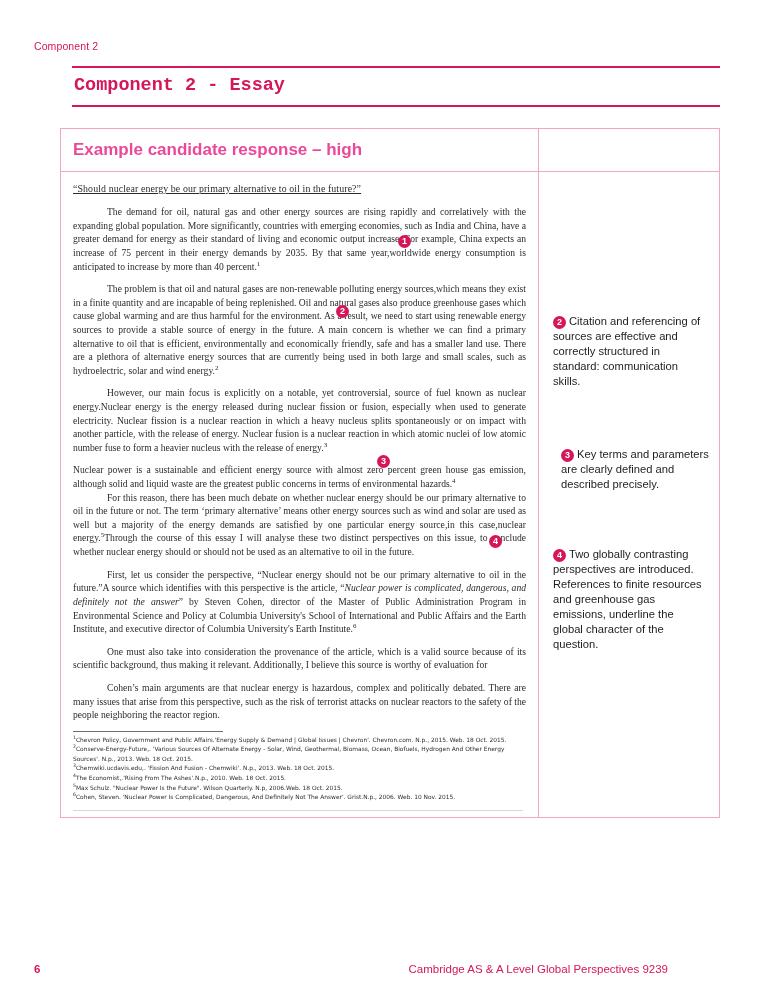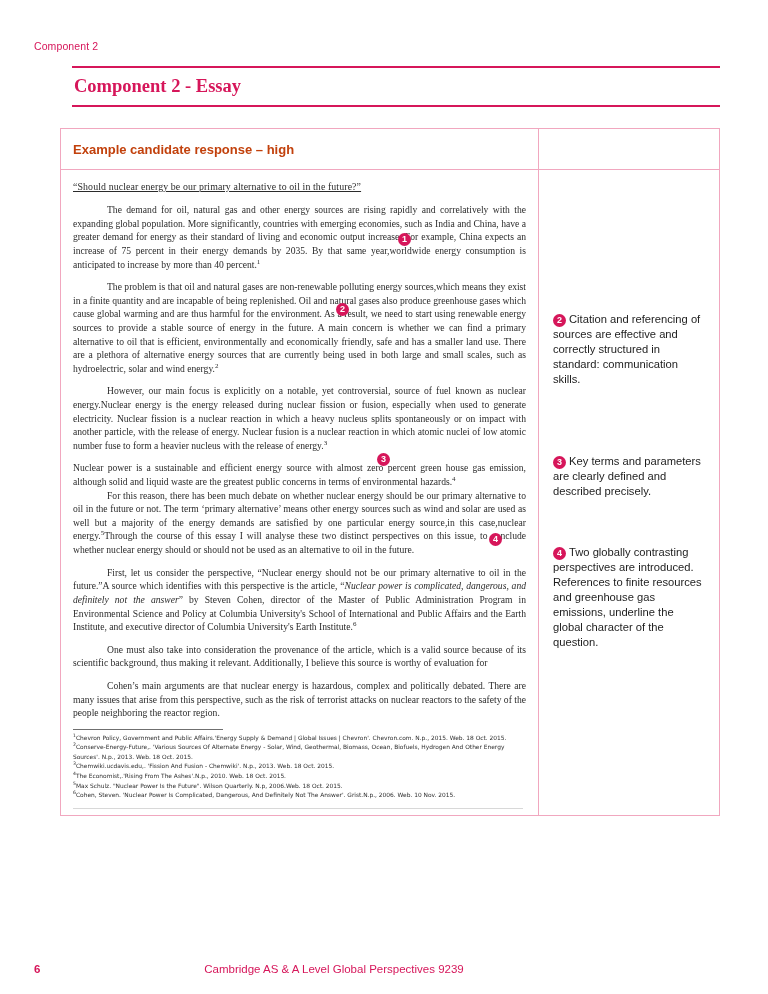--- a/index.html
+++ b/index.html
@@ -46,21 +46,21 @@
     background: #d6165a;
     width: 100%;
   }
   .title-rule.bottom { height: 1.6px; }
   .page-title {
     font-size: 18.5px;
     font-weight: bold;
     color: #d6165a;
     padding: 8px 0 9px 2px;
     line-height: 1.1;
-    font-family: Liberation Serif, serif;
+    font-family: Liberation Mono, monospace;
   }
 
   
   .resp-table {
     position: absolute;
     left: 60px;
     top: 128px;
     width: 660px;
     border: 1px solid #f1a7bf;
     box-sizing: border-box;
@@ -76,23 +76,23 @@
     box-sizing: border-box;
     padding: 11px 10px 11px 12px;
     border-right: 1px solid #f1a7bf;
   }
   .th-right {
     flex: 1;
     box-sizing: border-box;
     padding: 11px 10px 11px 14px;
   }
   .th-text {
-    font-size: 13px;
+    font-size: 17px;
     font-weight: bold;
-    color: #c2410c;
+    color: #ec4899;
     font-family: "Liberation Sans", sans-serif;
   }
   .table-body {
     display: flex;
     min-height: 592px;
   }
   .td-left {
     width: 478px;
     box-sizing: border-box;
     padding: 10px 12px 6px 12px;
@@ -193,39 +193,39 @@
     color: #1d1d1d;
     position: absolute;
     left: 14px;
     width: 152px;
   }
   .comment .badge {
     margin-right: 3px;
   }
   .cm1 { top: 58px; }
   .cm2 { top: 142px; }
-  .cm3 { top: 284px; }
+  .cm3 { top: 275px; margin-left: 8px; }
   .cm4 { top: 375px; }
 
   
   .footer-page-num {
     position: absolute;
     left: 34px;
     top: 963px;
     font-size: 11.5px;
     font-weight: bold;
     color: #d6165a;
     font-family: "Liberation Sans", sans-serif;
   }
   .footer-center {
     position: absolute;
     left: 0;
     right: 0;
     top: 963px;
-    text-align: center;
+    text-align: right;
     font-size: 11.5px;
     color: #d6165a;
     font-family: "Liberation Sans", sans-serif;
   }
 </style>
 </head>
 <body>
 
 <div class="page">
 

